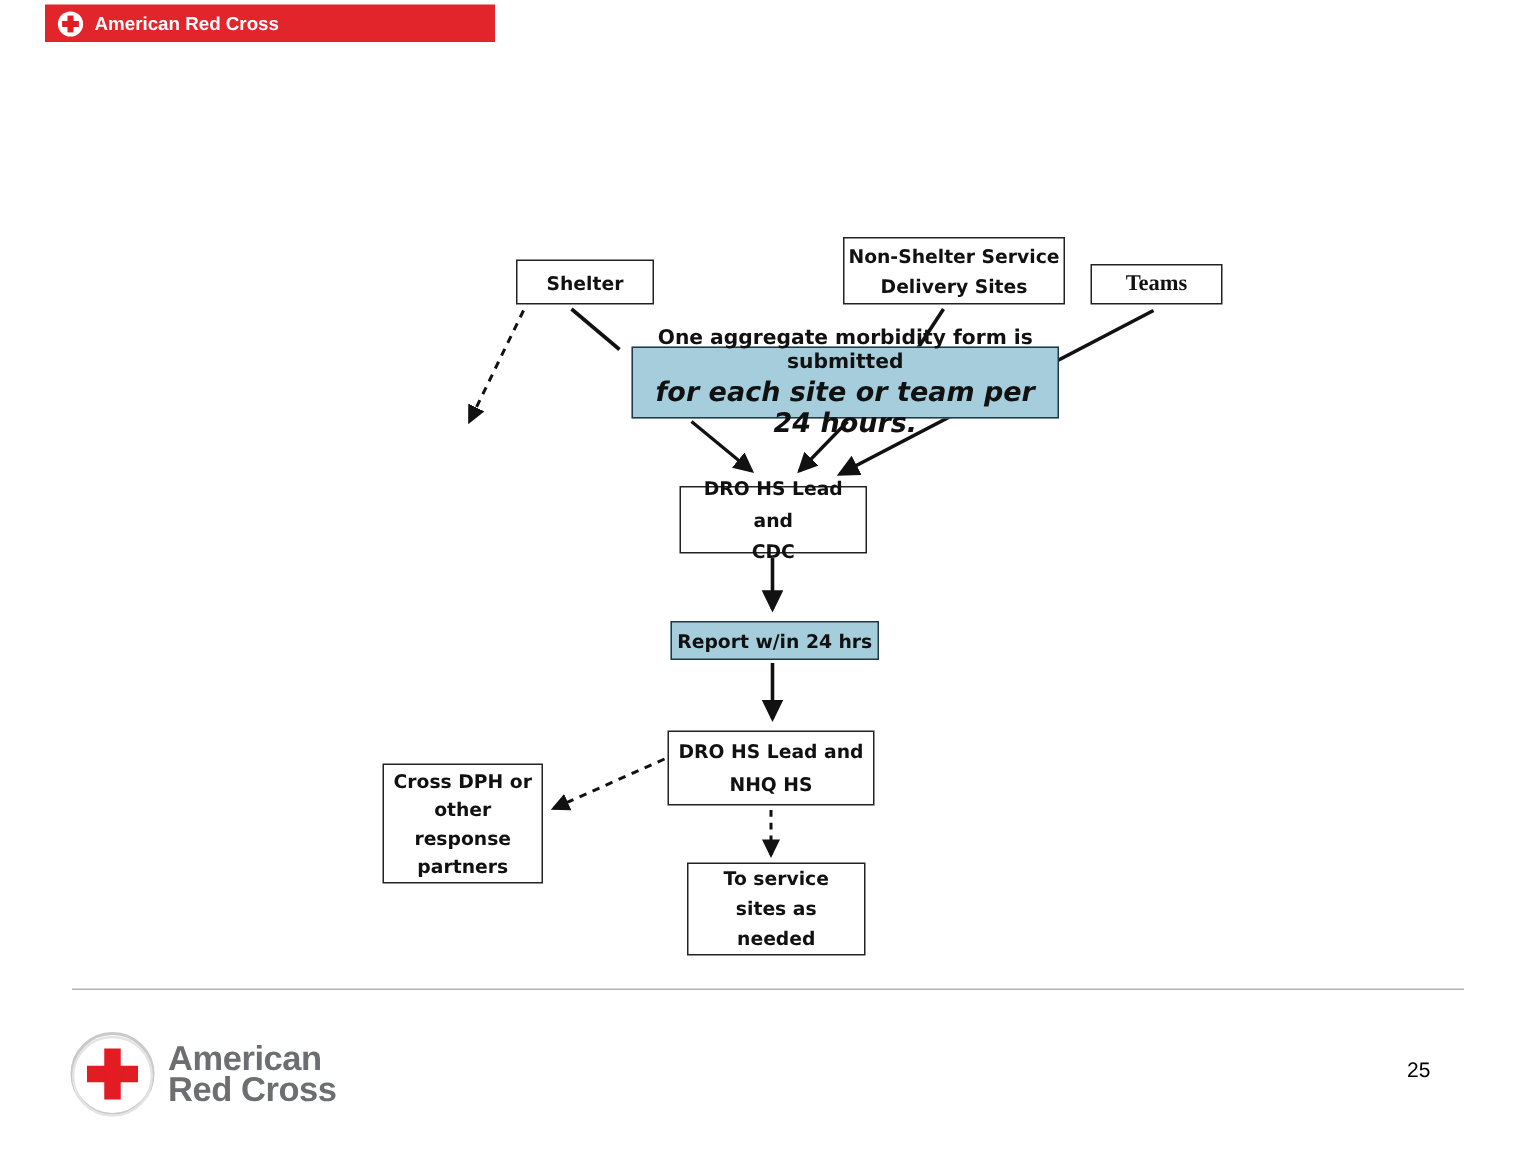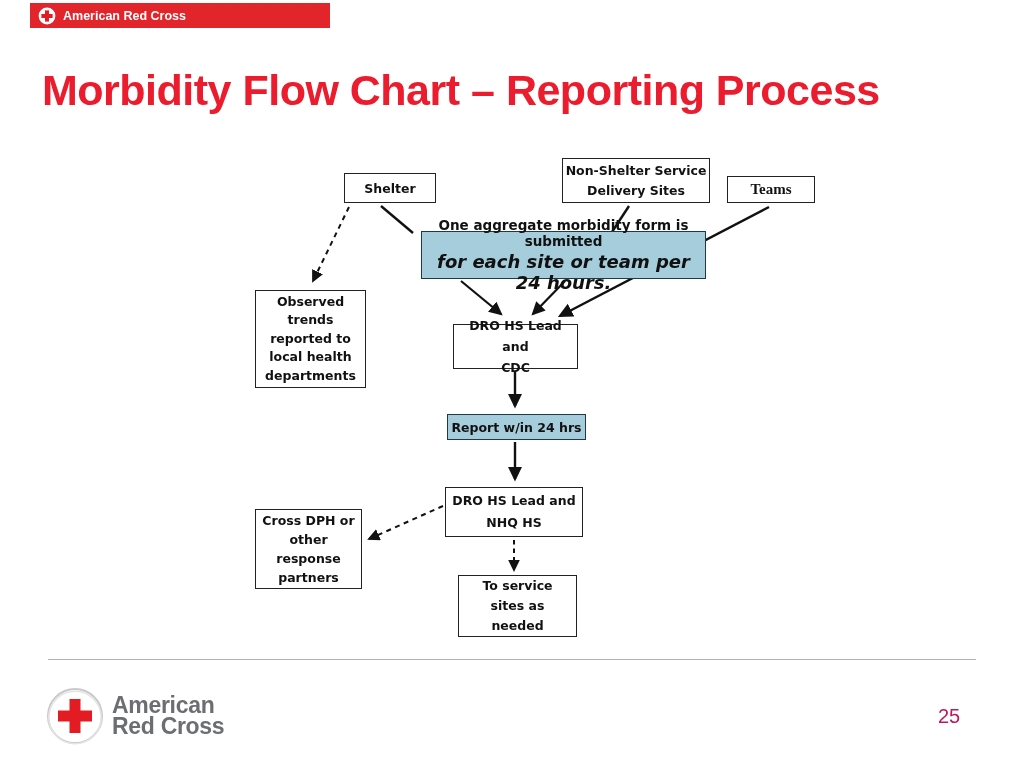--- a/index.html
+++ b/index.html
@@ -36,38 +36,37 @@
   .n-service{left:458px;top:575px;width:119px;height:62px;line-height:20px;}
 
   .arrows{position:absolute;left:0;top:0;z-index:1;}
 
   
   .footer-line{position:absolute;left:48px;top:659px;width:928px;height:1px;background:#b3b3b3;z-index:2;}
   .logo-badge{position:absolute;left:46px;top:687px;z-index:2;}
   .footer-brand{position:absolute;left:112px;top:695px;z-index:2;color:#6d6e71;
                 font-family:"Liberation Sans",sans-serif;font-weight:bold;font-size:23px;
                 line-height:20.5px;white-space:pre-line;letter-spacing:-0.3px;}
-  .page-num{position:absolute;left:938px;top:705px;z-index:2;color:#be185d;
-            font-family:"Liberation Sans",sans-serif;font-size:20px;}
+  .page-num{position:absolute;left:938px;top:705px;z-index:2;color:#000000;
+            font-family:"Liberation Sans",sans-serif;font-size:14px;}
 </style>
 </head>
 <body>
 
 <div class="slide">
 
   <div class="topbar">
     <svg width="18" height="18" viewBox="0 0 18 18">
       <circle cx="9" cy="9" r="8.4" fill="#ffffff"></circle>
       <rect x="3.4" y="7" width="11.2" height="4" fill="#e31b23"></rect>
       <rect x="7" y="3.4" width="4" height="11.2" fill="#e31b23"></rect>
     </svg>
     <span class="brand">American Red Cross</span>
   </div>
 
-  <div class="title">Morbidity Flow Chart – Reporting Process</div>
 
   <svg class="arrows" width="1024" height="768" viewBox="0 0 1024 768">
     <defs>
       <marker id="ah" markerWidth="7" markerHeight="7" refX="5.2" refY="3" orient="auto" markerUnits="strokeWidth">
         <path d="M0,0 L6.2,3 L0,6 Z" fill="#111"></path>
       </marker>
     </defs>
     <line x1="349" y1="207" x2="313" y2="281" stroke="#111" stroke-width="2" stroke-dasharray="5 4.5" marker-end="url(#ah)"></line>
     <line x1="381" y1="206" x2="413" y2="233" stroke="#111" stroke-width="2.4"></line>
     <line x1="629" y1="206" x2="612" y2="232" stroke="#111" stroke-width="2.4"></line>
@@ -85,25 +84,20 @@
   <div class="node n-nonshelter">Non-Shelter Service
 Delivery Sites</div>
 
   <div class="node n-teams">Teams</div>
 
   <div class="node blue n-aggregate">
     <div class="l1">One aggregate morbidity form is submitted</div>
     <div class="l2">for each site or team per 24 hours.</div>
   </div>
 
-  <div class="node n-observed">Observed
-trends
-reported to
-local health
-departments</div>
 
   <div class="node n-dro-cdc">DRO HS Lead and
 CDC</div>
 
   <div class="node blue n-report">Report w/in 24 hrs</div>
 
   <div class="node n-dro-nhq">DRO HS Lead and
 NHQ HS</div>
 
   <div class="node n-state-dph">Cross DPH or

